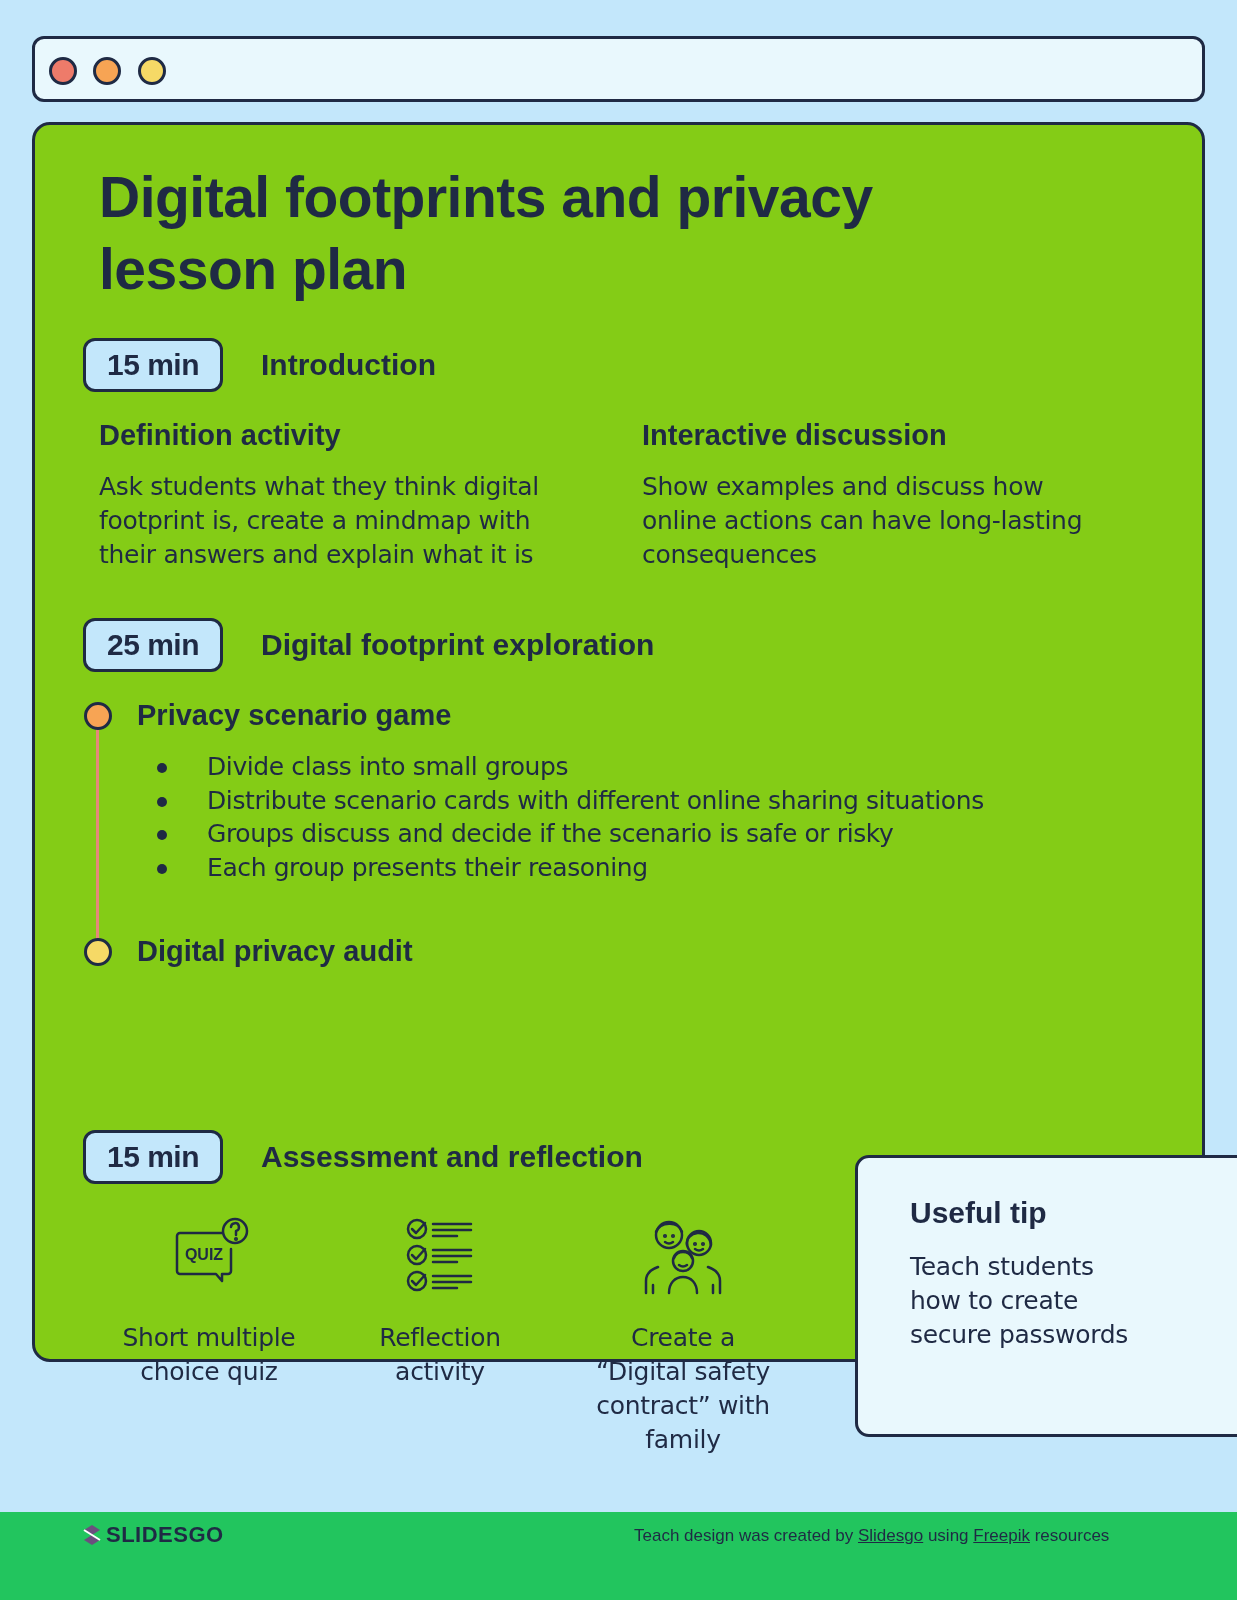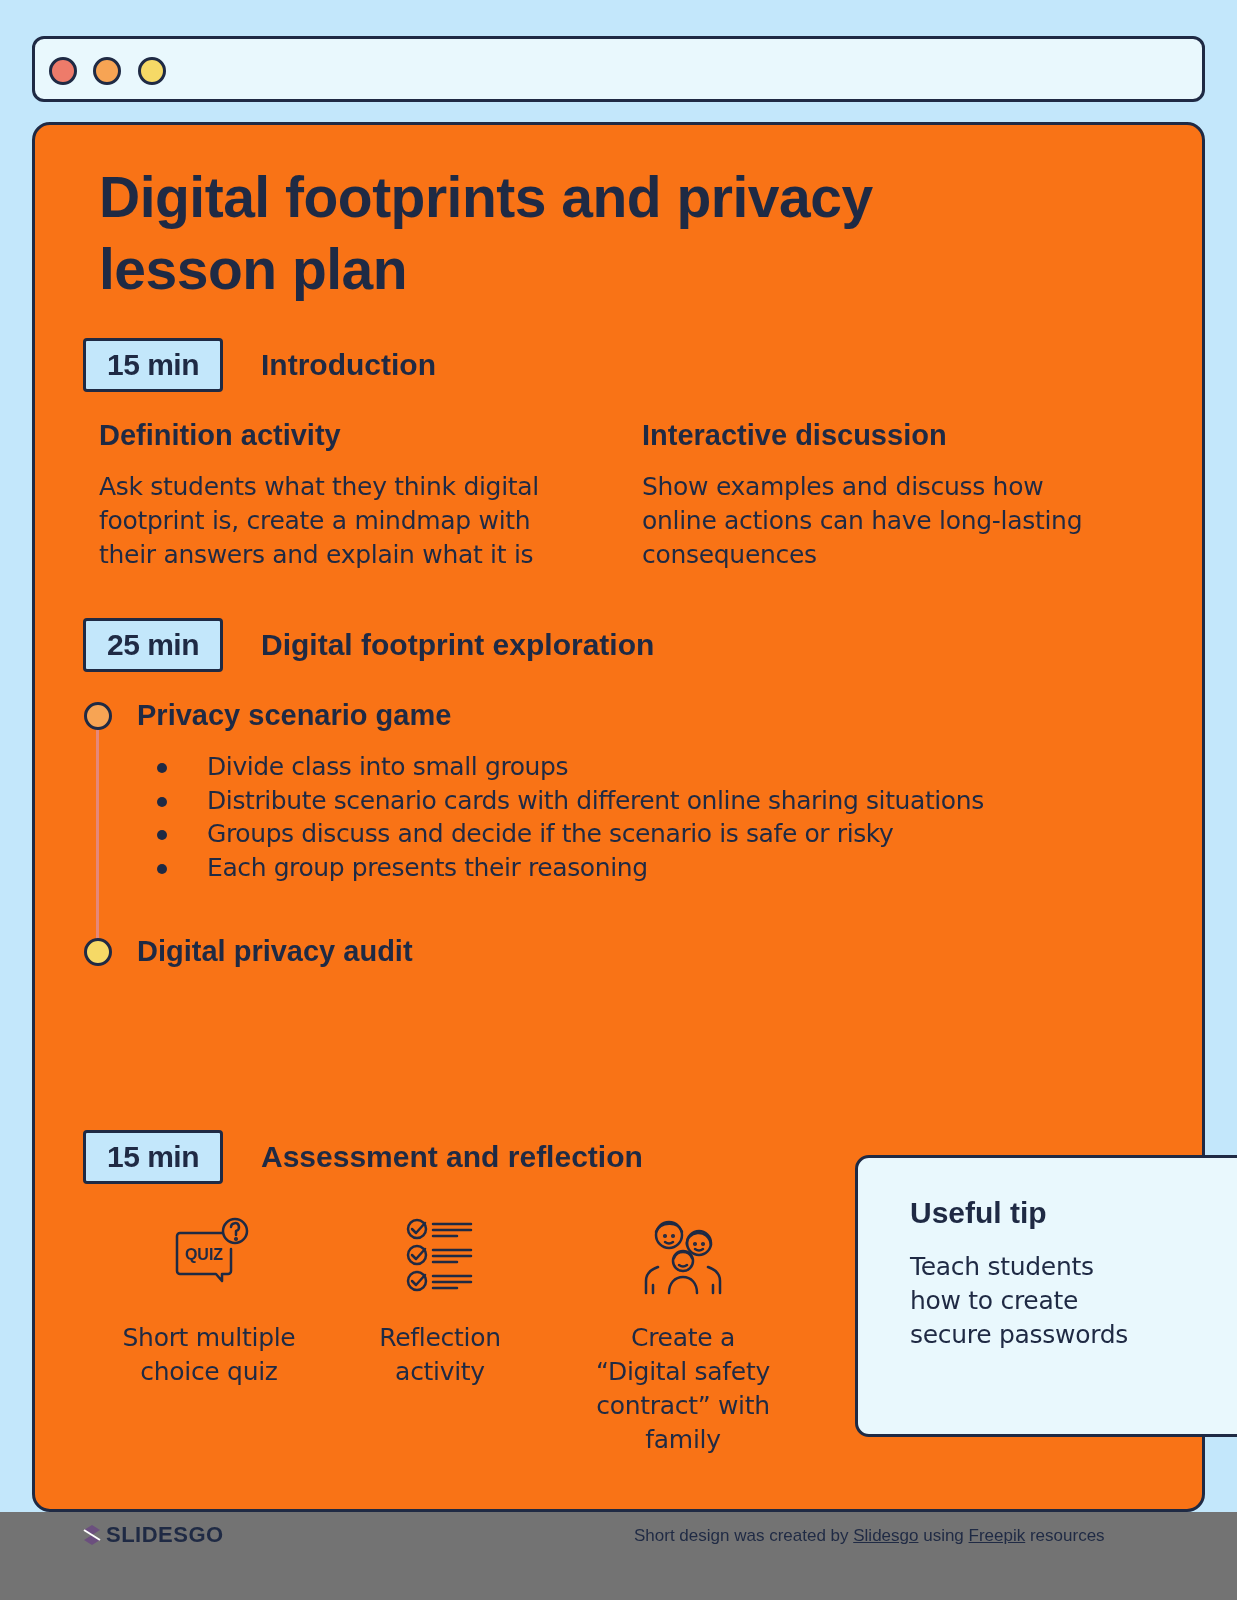--- a/index.html
+++ b/index.html
@@ -13,30 +13,30 @@
     .titlebar {
       position: absolute; left: 32px; top: 36px; width: 1173px; height: 66px;
       background: #e9f8fd; border: 3px solid #1f2a44; border-radius: 12px;
     }
     .dot { position: absolute; top: 18px; width: 28px; height: 28px; border-radius: 50%; border: 3px solid #1f2a44; }
     .dot.red { left: 14px; background: #ee7b6a; }
     .dot.orange { left: 58px; background: #f7a454; }
     .dot.yellow { left: 103px; background: #f6d966; }
 
     .card {
-      position: absolute; left: 32px; top: 122px; width: 1173px; height: 1390px;
-      background: #f97316; border: 3px solid #1f2a44; border-radius: 18px;
+      position: absolute; left: 32px; top: 122px; width: 1173px; height: 1240px;
+      background: #84cc16; border: 3px solid #1f2a44; border-radius: 18px;
     }
     .title {
       position: absolute; left: 64px; top: 36px; width: 900px;
       font-size: 57px; font-weight: bold; line-height: 72px; letter-spacing: -0.5px;
     }
     .section-head { position: absolute; left: 48px; display: flex; align-items: center; }
     .badge {
-      width: 140px; height: 54px; background: #c3e7fb; border: 3px solid #1f2a44; border-radius: 4px;
+      width: 140px; height: 54px; background: #c3e7fb; border: 3px solid #1f2a44; border-radius: 12px;
       font-size: 30px; font-weight: bold; display: flex; align-items: center; justify-content: center;
       letter-spacing: -0.5px;
     }
     .section-title { margin-left: 38px; font-size: 30px; font-weight: bold; }
 
     .col { position: absolute; width: 480px; }
     .col h3 { font-size: 29px; font-weight: bold; margin-bottom: 18px; }
     .col p { font-size: 25px; line-height: 34px; font-family: "DejaVu Sans", sans-serif; font-weight: normal; letter-spacing: -0.3px; }
 
     .timeline-line { position: absolute; left: 61px; top: 598px; width: 3px; height: 228px; background: #e5887a; }
@@ -52,21 +52,21 @@
     .assess .icon { height: 80px; display: flex; justify-content: center; align-items: center; margin-bottom: 26px; }
     .assess .label { font-size: 25px; line-height: 34px; font-family: "DejaVu Sans", sans-serif; letter-spacing: -0.3px; }
 
     .tip {
       position: absolute; left: 855px; top: 1155px; width: 400px; height: 282px;
       background: #e9f8fd; border: 3px solid #1f2a44; border-radius: 14px;
     }
     .tip h3 { position: absolute; left: 52px; top: 38px; font-size: 30px; font-weight: bold; }
     .tip p { position: absolute; left: 52px; top: 92px; width: 230px; font-size: 25px; line-height: 34px; font-family: "DejaVu Sans", sans-serif; letter-spacing: -0.3px; }
 
-    .footer { position: absolute; left: 0; top: 1512px; width: 1237px; height: 88px; background: #737373; }
+    .footer { position: absolute; left: 0; top: 1512px; width: 1237px; height: 88px; background: #22c55e; }
     .logo { position: absolute; left: 82px; top: 10px; display: flex; align-items: center; font-size: 22px; font-weight: bold; letter-spacing: 0.5px; color: #1f2a44; }
     .logo-mark { width: 20px; height: 22px; margin-right: 4px; }
     .credit { position: absolute; left: 634px; top: 14px; font-size: 17px; color: #1f2a44; }
     .credit a { color: #1f2a44; text-decoration: underline; }
   </style>
 </head>
 <body>
 
 <div class="titlebar">
   <span class="dot red"></span>
@@ -191,15 +191,15 @@
 <div class="footer">
   <div class="logo">
     <svg class="logo-mark" viewBox="0 0 20 22">
       <path d="M10 1 L18 6 L10 11 L2 6 Z" fill="#6b4f7e"></path>
       <path d="M10 11 L18 16 L10 21 L2 16 Z" fill="#6b4f7e"></path>
       <path d="M2 6 L10 11 L18 16" stroke="#ffffff" stroke-width="2" fill="none"></path>
     </svg>
     <span>SLIDESGO</span>
   </div>
   <div class="credit">
-    <span>Short design was created by </span><a>Slidesgo</a><span> using </span><a>Freepik</a><span> resources</span>
+    <span>Teach design was created by </span><a>Slidesgo</a><span> using </span><a>Freepik</a><span> resources</span>
   </div>
 </div>
 
 </body></html>

